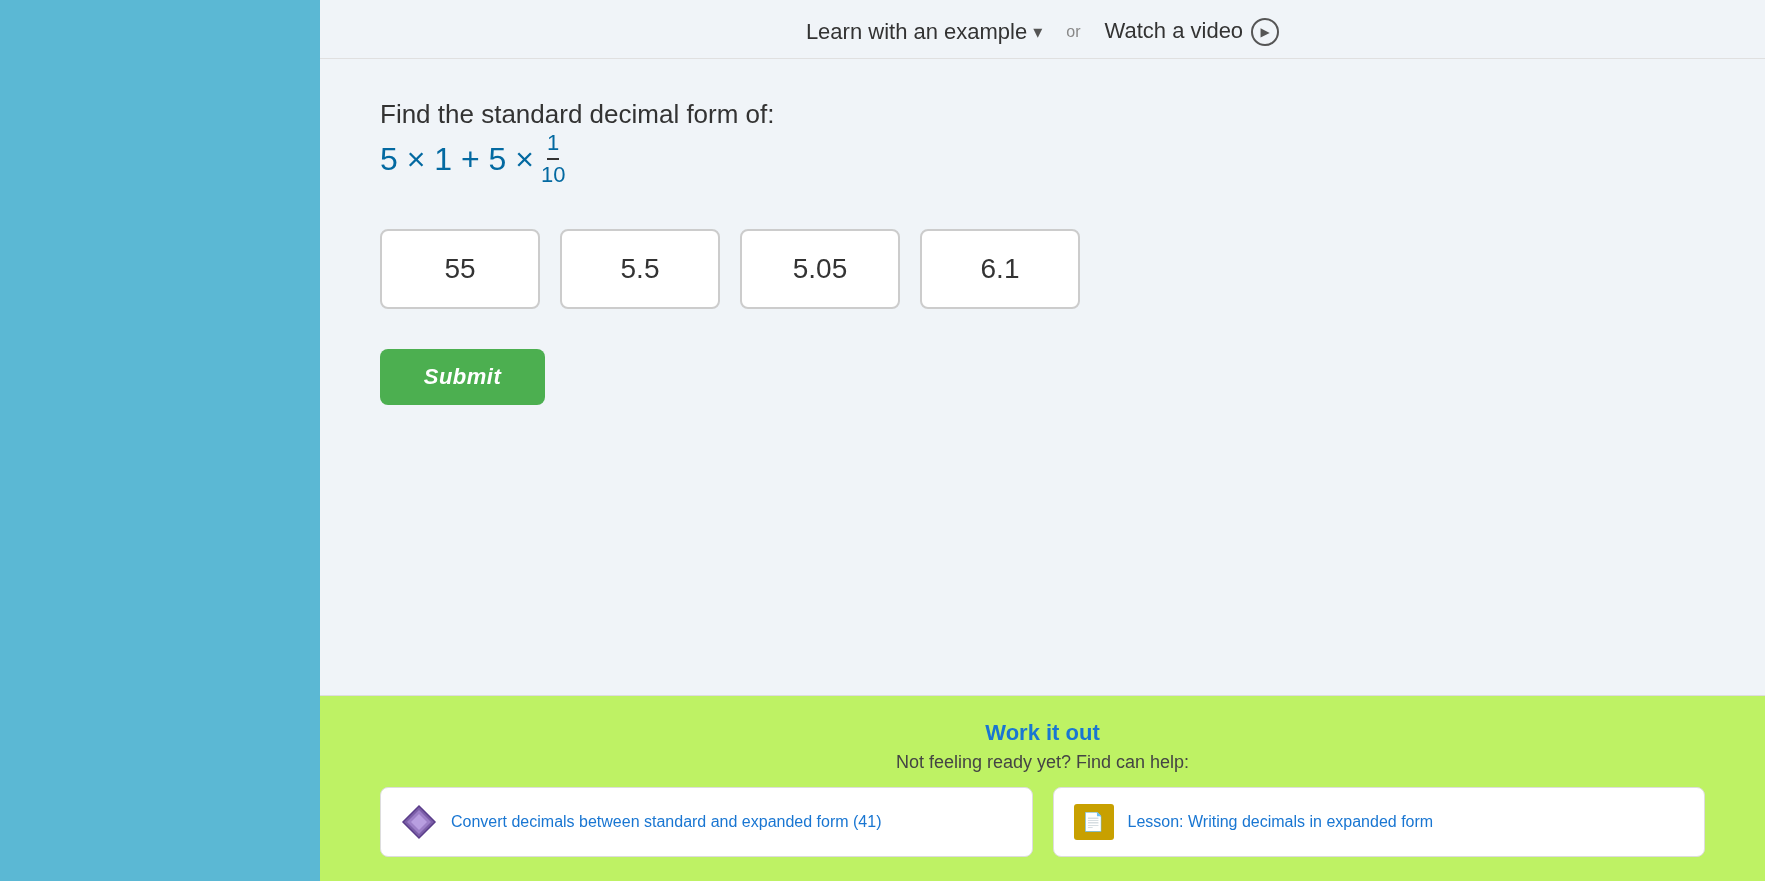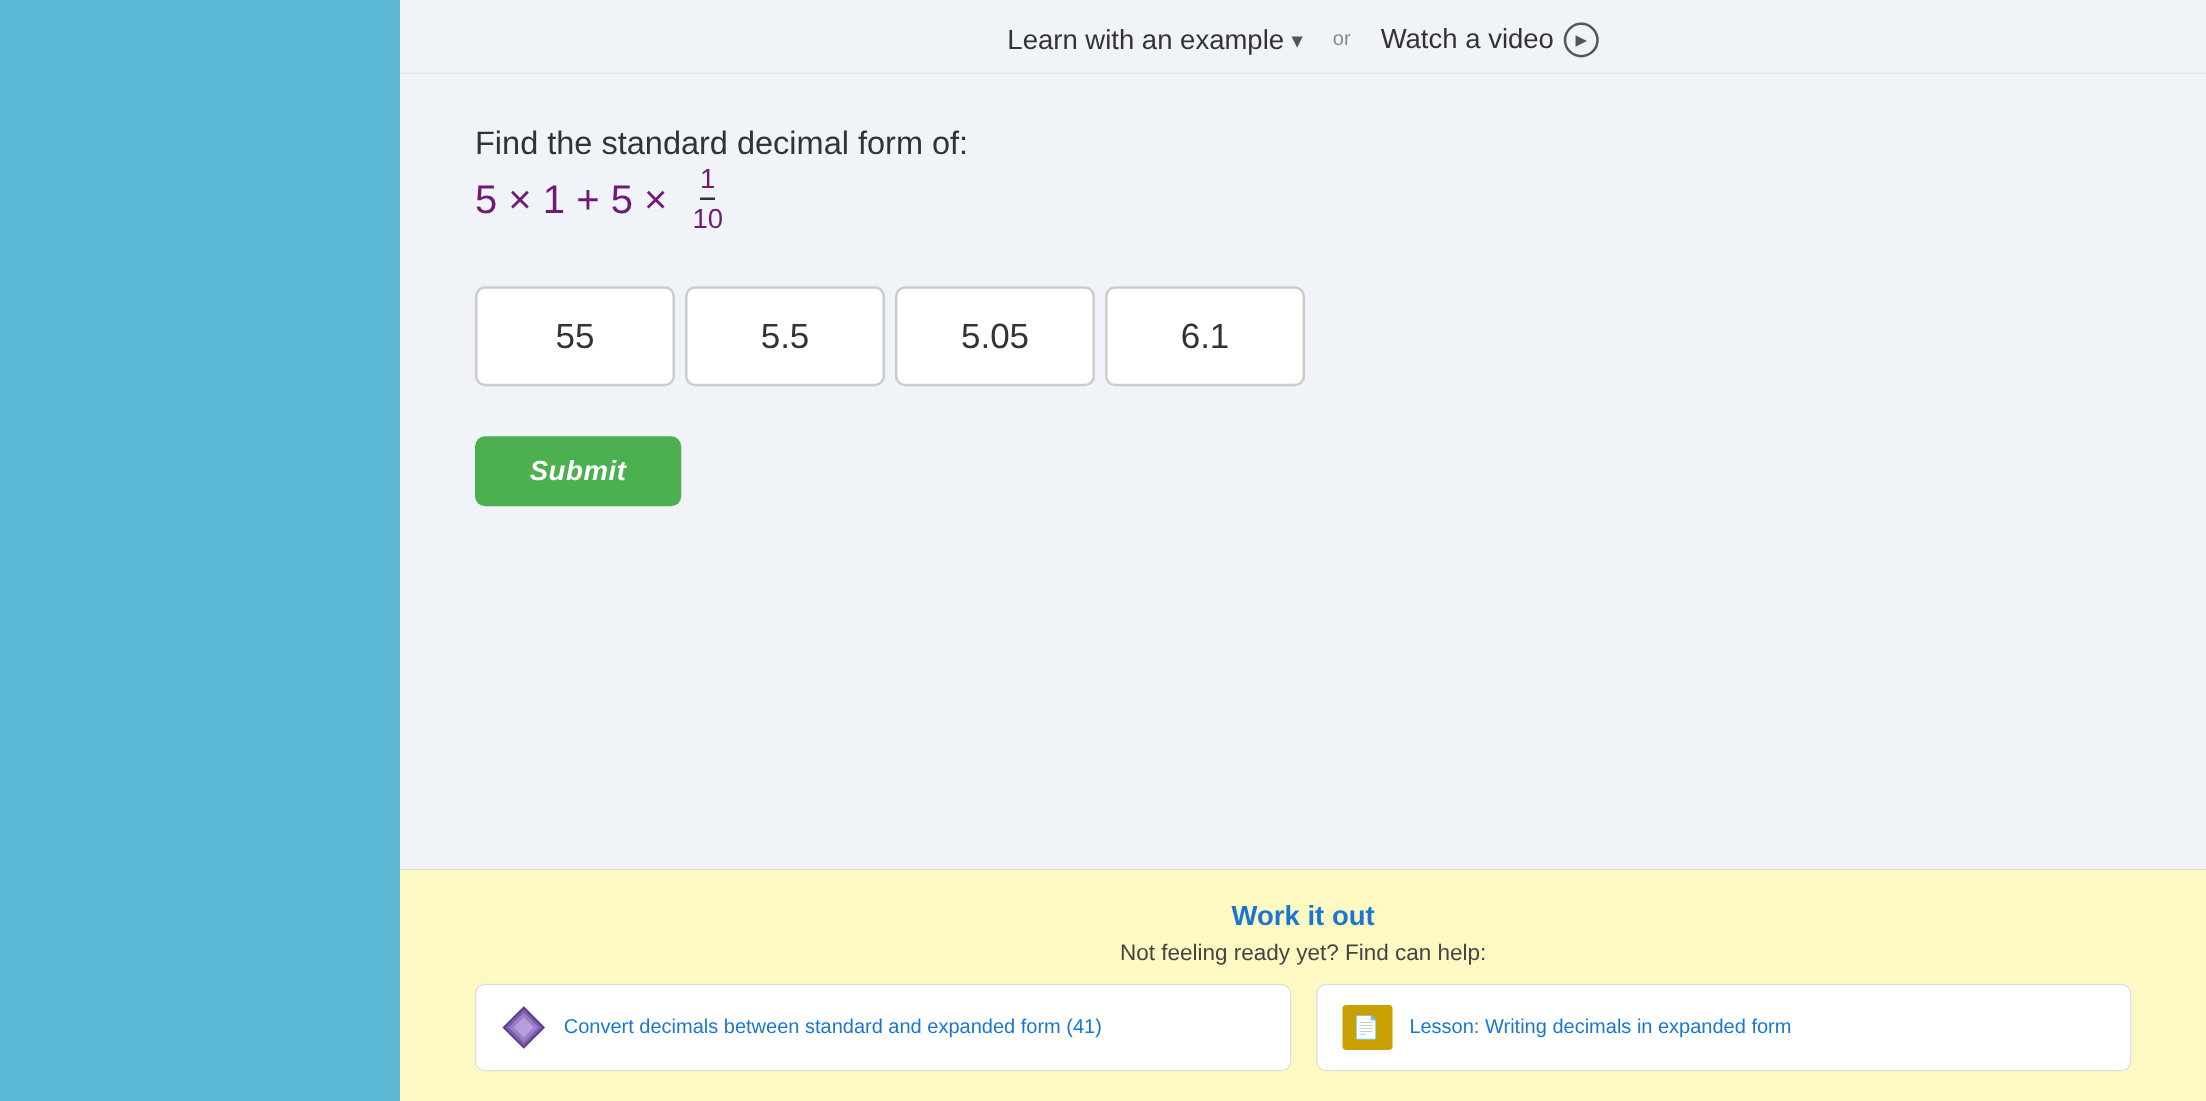--- a/index.html
+++ b/index.html
@@ -96,25 +96,25 @@
     }
 
     .question-label {
       font-size: 26px;
       color: #333;
       font-weight: 400;
     }
 
     .math-expression {
       font-size: 32px;
-      color: #701a75;
+      color: #0369a1;
       margin-bottom: 40px;
       display: flex;
       align-items: center;
-      gap: 16px;
+      gap: 3px;
     }
 
     .fraction {
       display: inline-flex;
       flex-direction: column;
       align-items: center;
       font-size: 26px;
       line-height: 1;
       gap: 2px;
       margin-left: 4px;
@@ -128,21 +128,21 @@
     }
 
     .fraction-den {
       font-size: 22px;
       line-height: 1.2;
     }
 
     
     .answer-row {
       display: flex;
-      gap: 8px;
+      gap: 20px;
       margin-bottom: 40px;
       flex-wrap: wrap;
     }
 
     .answer-choice {
       min-width: 160px;
       height: 80px;
       border: 2px solid #ccc;
       border-radius: 8px;
       background: #fff;
@@ -167,21 +167,21 @@
       font-weight: 600;
       cursor: pointer;
       letter-spacing: 0.5px;
       font-style: italic;
     }
 
     
     .bottom-section {
       border-top: 1px solid #ddd;
       padding: 24px 60px;
-      background: #fef9c3;
+      background: #bef264;
     }
 
     .work-it-out {
       text-align: center;
       margin-bottom: 14px;
     }
 
     .work-it-out-title {
       font-size: 22px;
       color: #1976d2;

